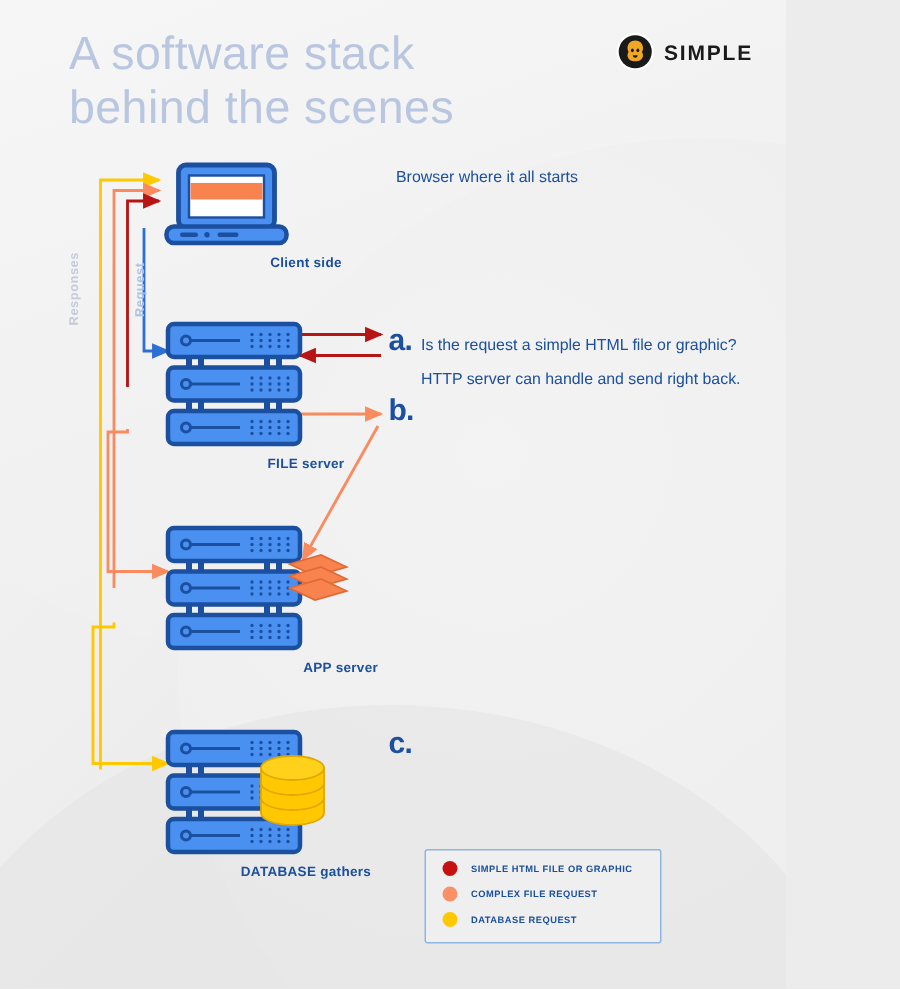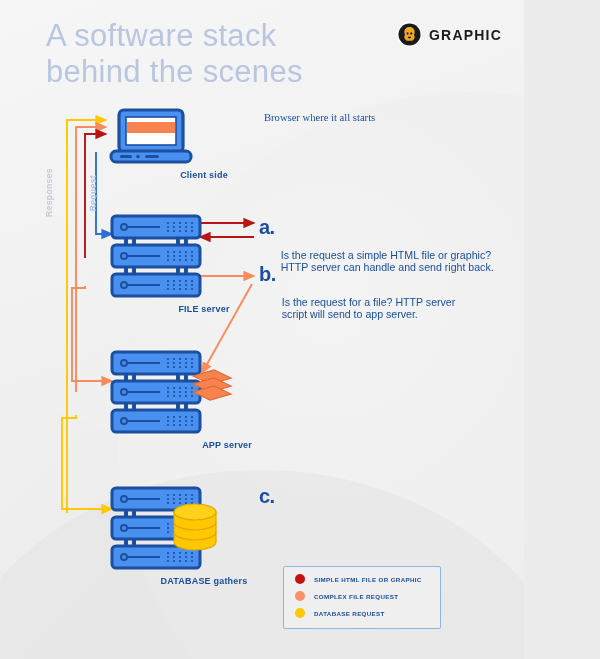--- a/index.html
+++ b/index.html
@@ -97,24 +97,23 @@
   .step{
     position:absolute;
     display:flex;align-items:flex-start;gap:6px;
   }
   .step-letter{
     font-size:20px;font-weight:700;color:#1b4fa0;
     line-height:19px;
     letter-spacing:-.5px;
   }
   .step-text{
-    color:#1b4fa0;font-size:10.6px;line-height:12px;
+    color:#1b4fa0;font-size:10.6px;line-height:23px;
     white-space:pre-line;font-weight:500;
     padding-top:1px;
-    margin-top:30px;
   }
 
   
   .legend{
     position:absolute;left:283px;top:566px;
     width:158px;height:63px;
     background:rgba(255,255,255,.30);
     border:1px solid #8fb4e6;
     border-radius:2px;
     padding:7px 0 0 11px;
@@ -142,21 +141,21 @@
   <div class="logo-wrap">
     <span class="logo-mark">
       <svg width="23" height="23" viewBox="0 0 24 24">
         <circle cx="12" cy="12" r="11.5" fill="#1a1a1a"></circle>
         <path d="M12 4.2c-3.1 0-5.4 2.1-5.4 5.2 0 1.1.3 2 .8 2.8-.5.6-.8 1.4-.8 2.3 0 2.3 2 4.1 4.5 4.1h1.8c2.5 0 4.5-1.8 4.5-4.1 0-.9-.3-1.7-.8-2.3.5-.8.8-1.7.8-2.8 0-3.1-2.3-5.2-5.4-5.2z" fill="#f0a824"></path>
         <ellipse cx="10" cy="11" rx="1" ry="1.3" fill="#1a1a1a"></ellipse>
         <ellipse cx="13.8" cy="11" rx="1" ry="1.3" fill="#1a1a1a"></ellipse>
         <path d="M10.3 14.4h3.4c0 1-.8 1.7-1.7 1.7s-1.7-.7-1.7-1.7z" fill="#1a1a1a"></path>
       </svg>
     </span>
-    <span class="logo-text">GRAPHIC</span>
+    <span class="logo-text">SIMPLE</span>
   </div>
 
   <svg class="layer" viewBox="0 0 600 659">
     <defs>
       <marker id="ah-yellow" markerWidth="7" markerHeight="7" refX="5.6" refY="3.1" orient="auto">
         <path d="M0,0.4 L6.4,3.1 L0,5.8 z" fill="#ffc800"></path>
       </marker>
       <marker id="ah-salmon" markerWidth="7" markerHeight="7" refX="5.6" refY="3.1" orient="auto">
         <path d="M0,0.4 L6.4,3.1 L0,5.8 z" fill="#f98b5e"></path>
       </marker>
@@ -441,32 +440,30 @@
         <path d="M174,532 a21,8 0 0 0 42,0" fill="none" stroke="#e0a800" stroke-width="1.2"></path>
       </g>
     </g>
   </svg>
 
   <div class="node-label" style="left:96px;top:170px;width:120px;">Client side</div>
   <div class="node-label" style="left:96px;top:304px;width:120px;">FILE server</div>
   <div class="node-label" style="left:84px;top:440px;width:120px;text-align:right;">APP server</div>
   <div class="node-label" style="left:86px;top:576px;width:140px;">DATABASE gathers</div>
 
-  <div class="copy" style="left:264px;top:111px;font-family:Liberation Serif, serif;">Browser where it all starts</div>
+  <div class="copy" style="left:264px;top:111px;">Browser where it all starts</div>
 
   <div class="step" style="left:259px;top:218px;width:320px;">
     <span class="step-letter">a.</span>
     <span class="step-text">Is the request a simple HTML file or graphic?
 HTTP server can handle and send right back.</span>
   </div>
 
   <div class="step" style="left:259px;top:265px;width:320px;">
     <span class="step-letter">b.</span>
-    <span class="step-text">Is the request for a file? HTTP server
-script will send to app server.</span>
   </div>
 
 
   <div class="step" style="left:259px;top:487px;width:320px;">
     <span class="step-letter">c.</span>
   </div>
 
   <div class="legend">
     <div class="legend-row">
       <span class="legend-dot" style="background:#c51111;"></span>

